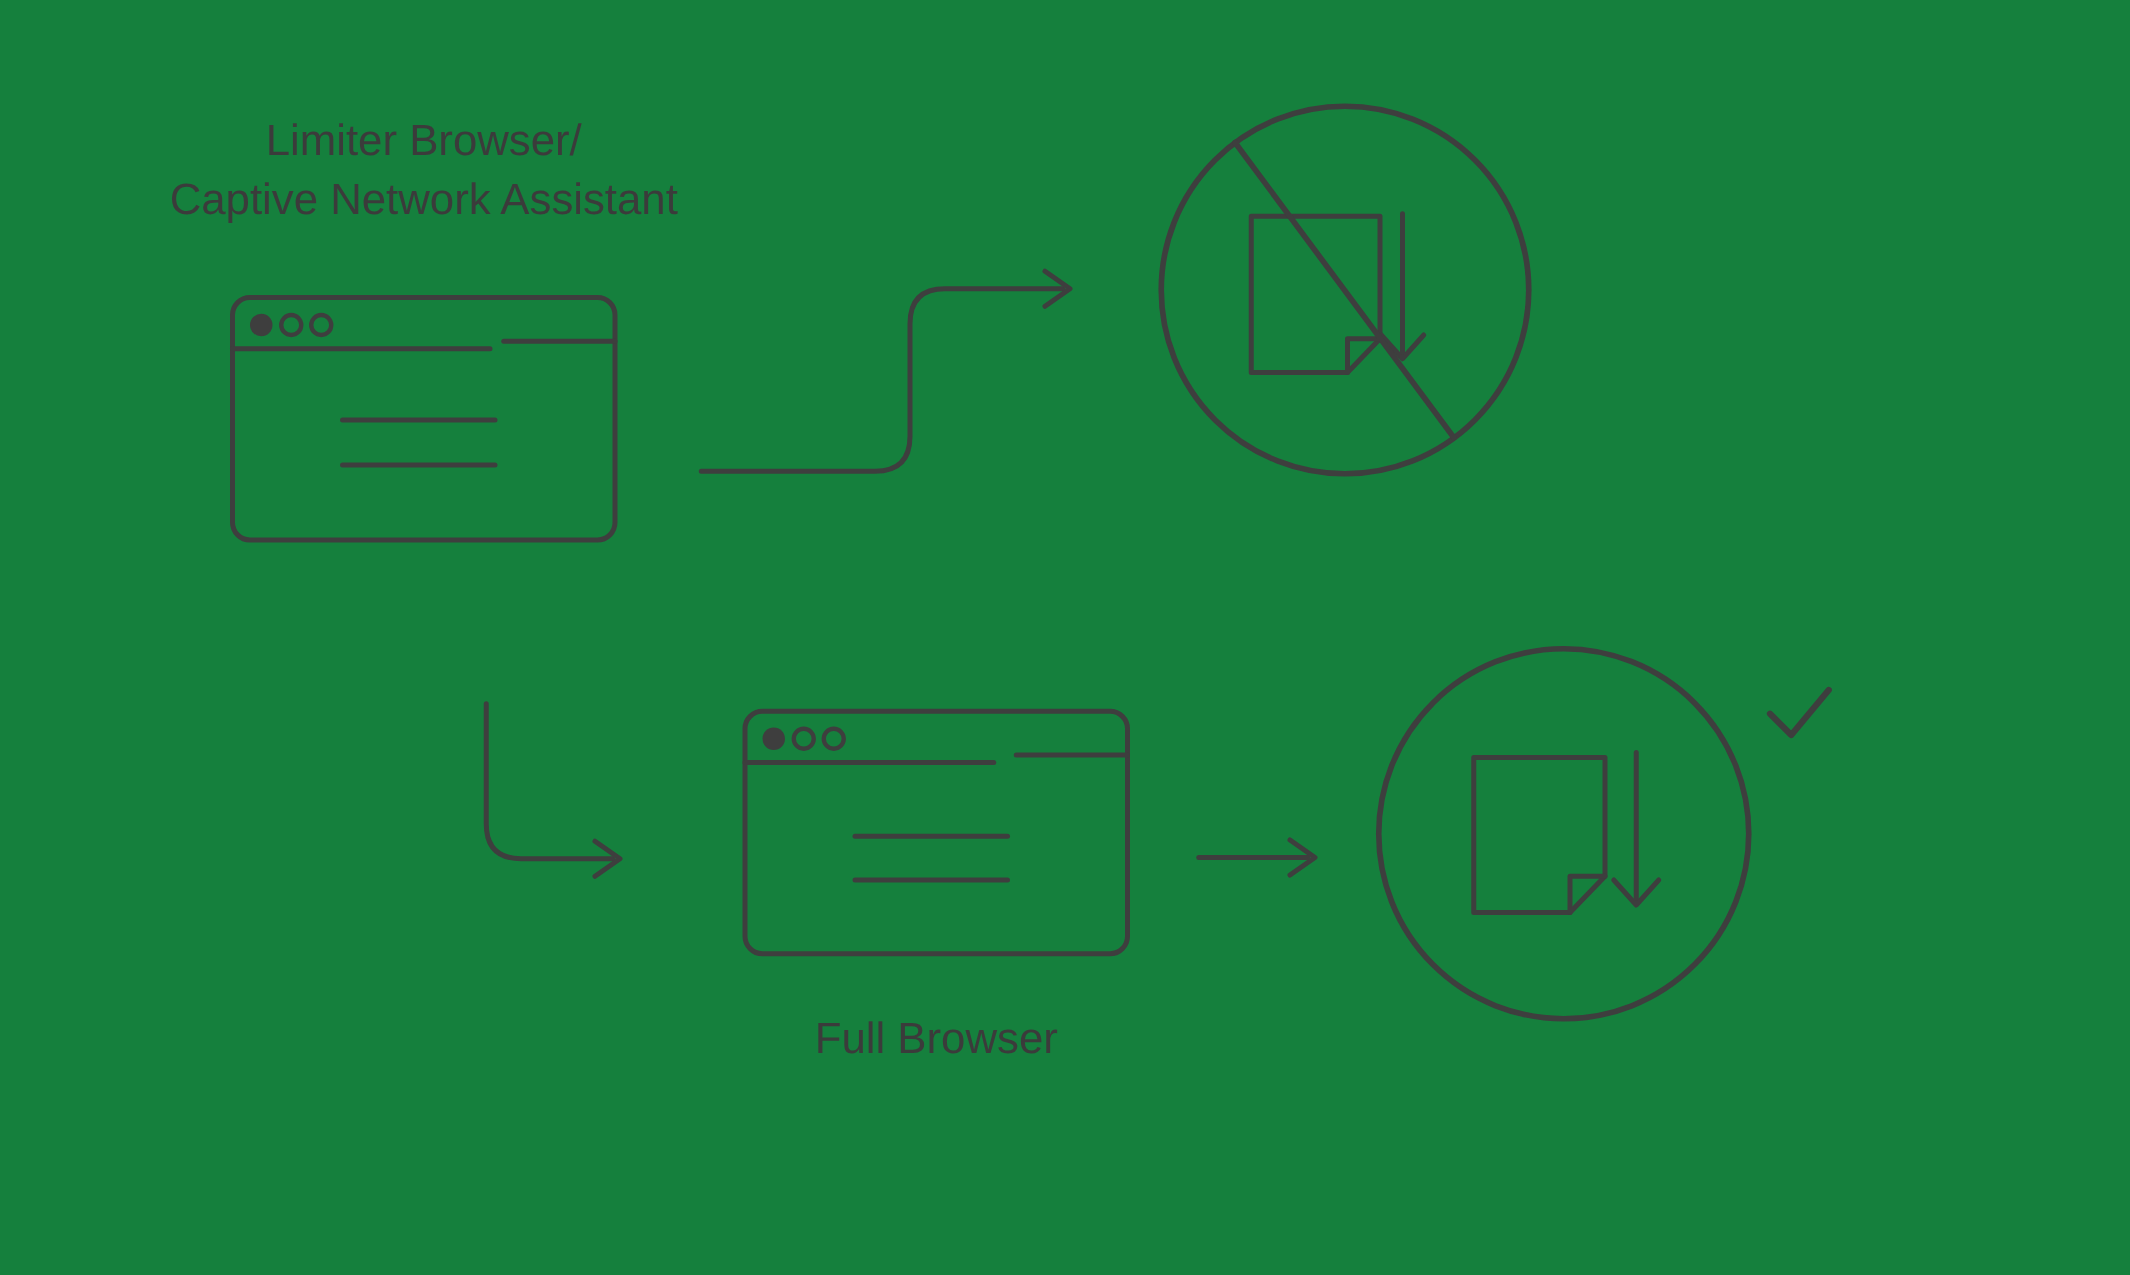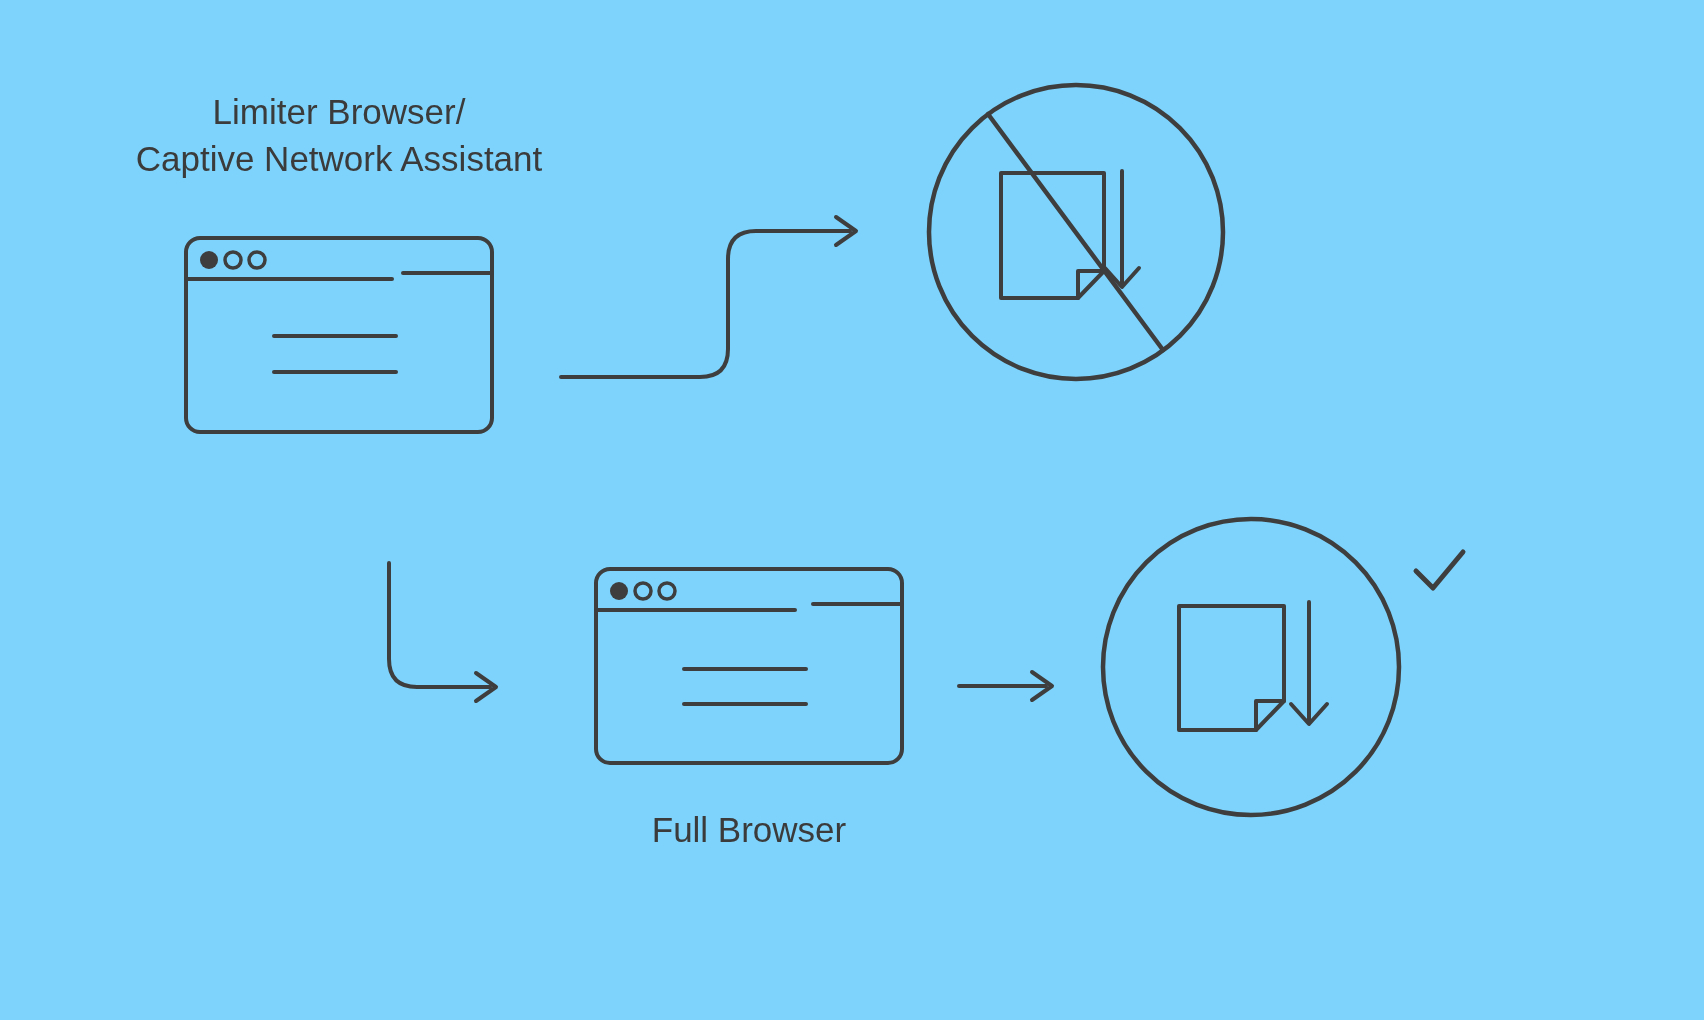--- a/index.html
+++ b/index.html
@@ -4,21 +4,21 @@
 <style>
   html, body {
     margin: 0;
     padding: 0;
     background: #ffffff;
   }
   #canvas {
     position: relative;
     width: 1704px;
     height: 1020px;
-    background: #7dd3fc;
+    background: #15803d;
     overflow: hidden;
   }
   #canvas svg {
     position: absolute;
     left: 0;
     top: 0;
   }
   .stroke {
     fill: none;
     stroke: #3e3e3e;

